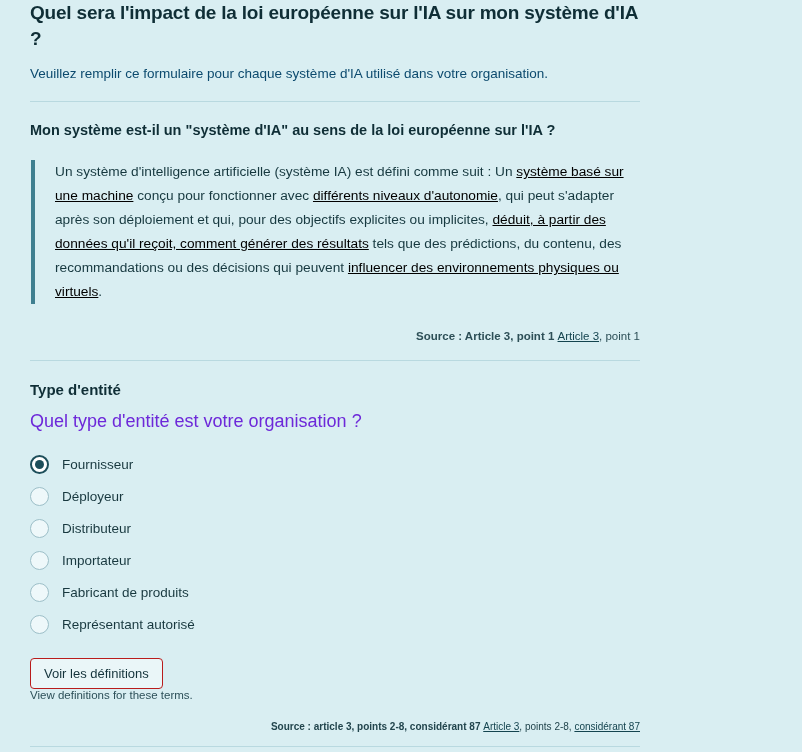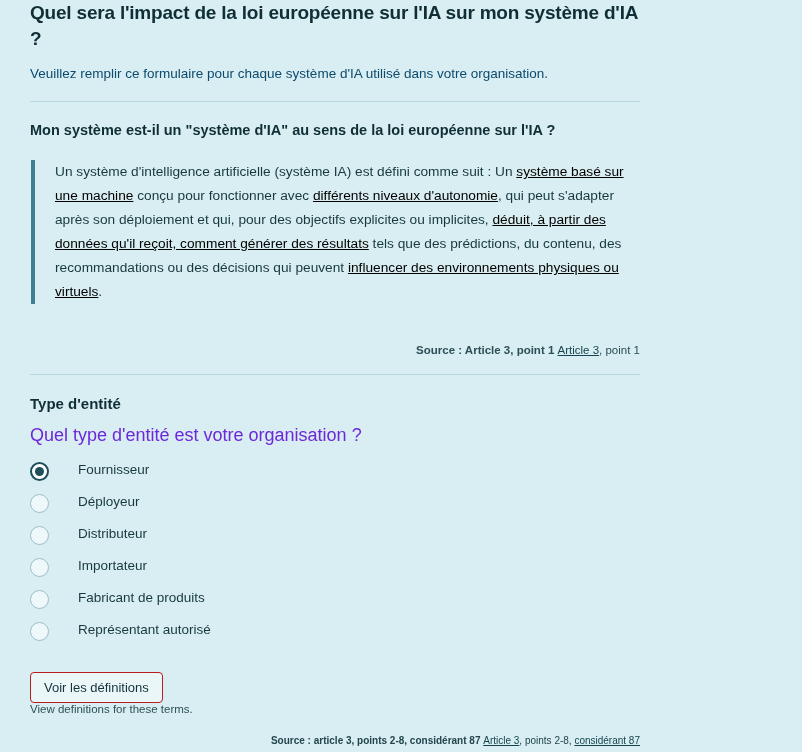--- a/index.html
+++ b/index.html
@@ -53,21 +53,21 @@
     line-height: 24px;
     color: #16383f;
   }
   .quote a, .src a {
     color: #000000;
   }
   .src {
     text-align: right;
     font-size: 11.5px;
     color: #2d4f57;
-    margin-top: 40px;
+    margin-top: 26px;
     font-weight: bold;
   }
   .src .norm {
     font-weight: normal;
   }
   h3.section-title {
     font-size: 15px;
     font-weight: bold;
     color: #0f2e36;
     margin: 20px 0 0 0;
@@ -75,23 +75,23 @@
   .field-label {
     font-size: 18px;
     color: #6d28d9;
     margin-top: 13px;
   }
   .radio-list {
     margin-top: 16px;
   }
   .radio-row {
     display: flex;
+    align-items: center;
     height: 32px;
     cursor: pointer;
-    gap: 16px;
   }
   .radio {
     width: 19px;
     height: 19px;
     border-radius: 50%;
     border: 1.5px solid #9dbfc8;
     background: #eef8fa;
     box-sizing: border-box;
     margin-right: 13px;
     flex: none;

